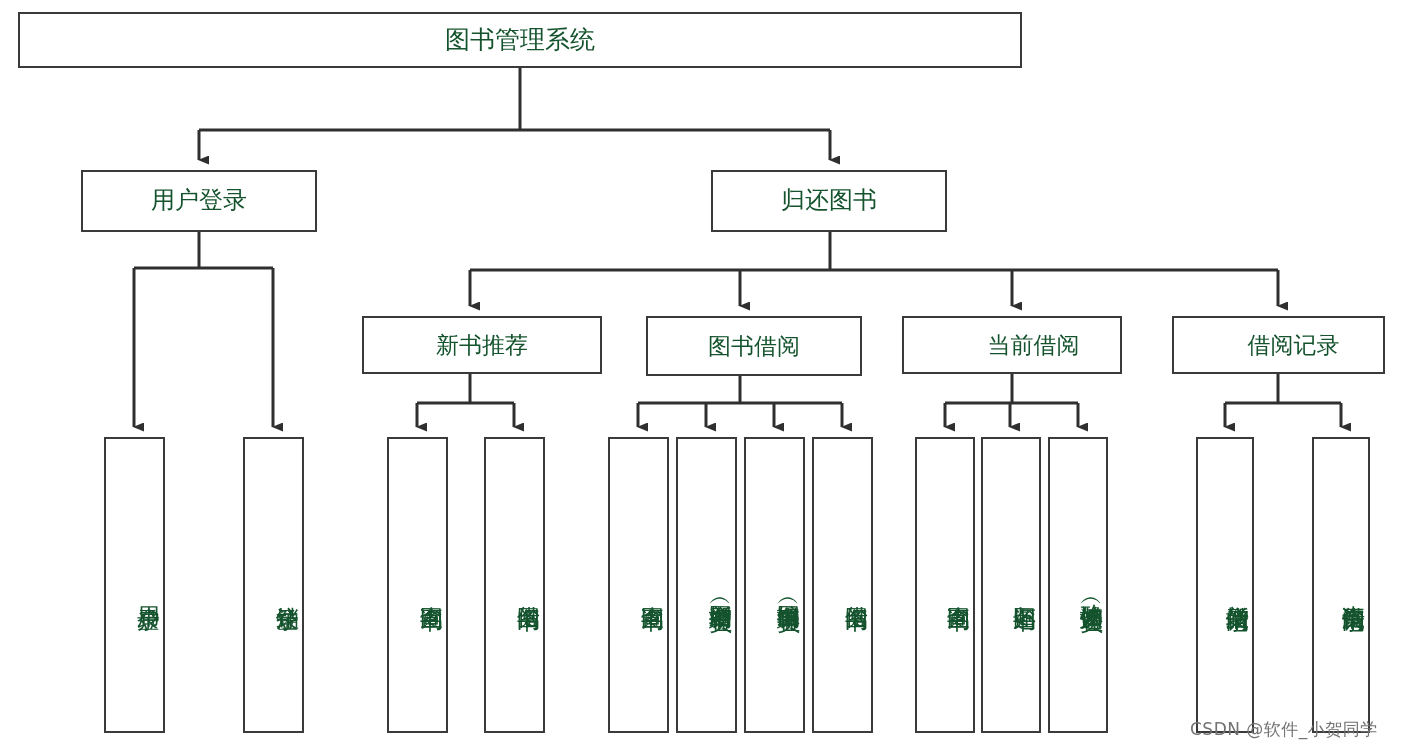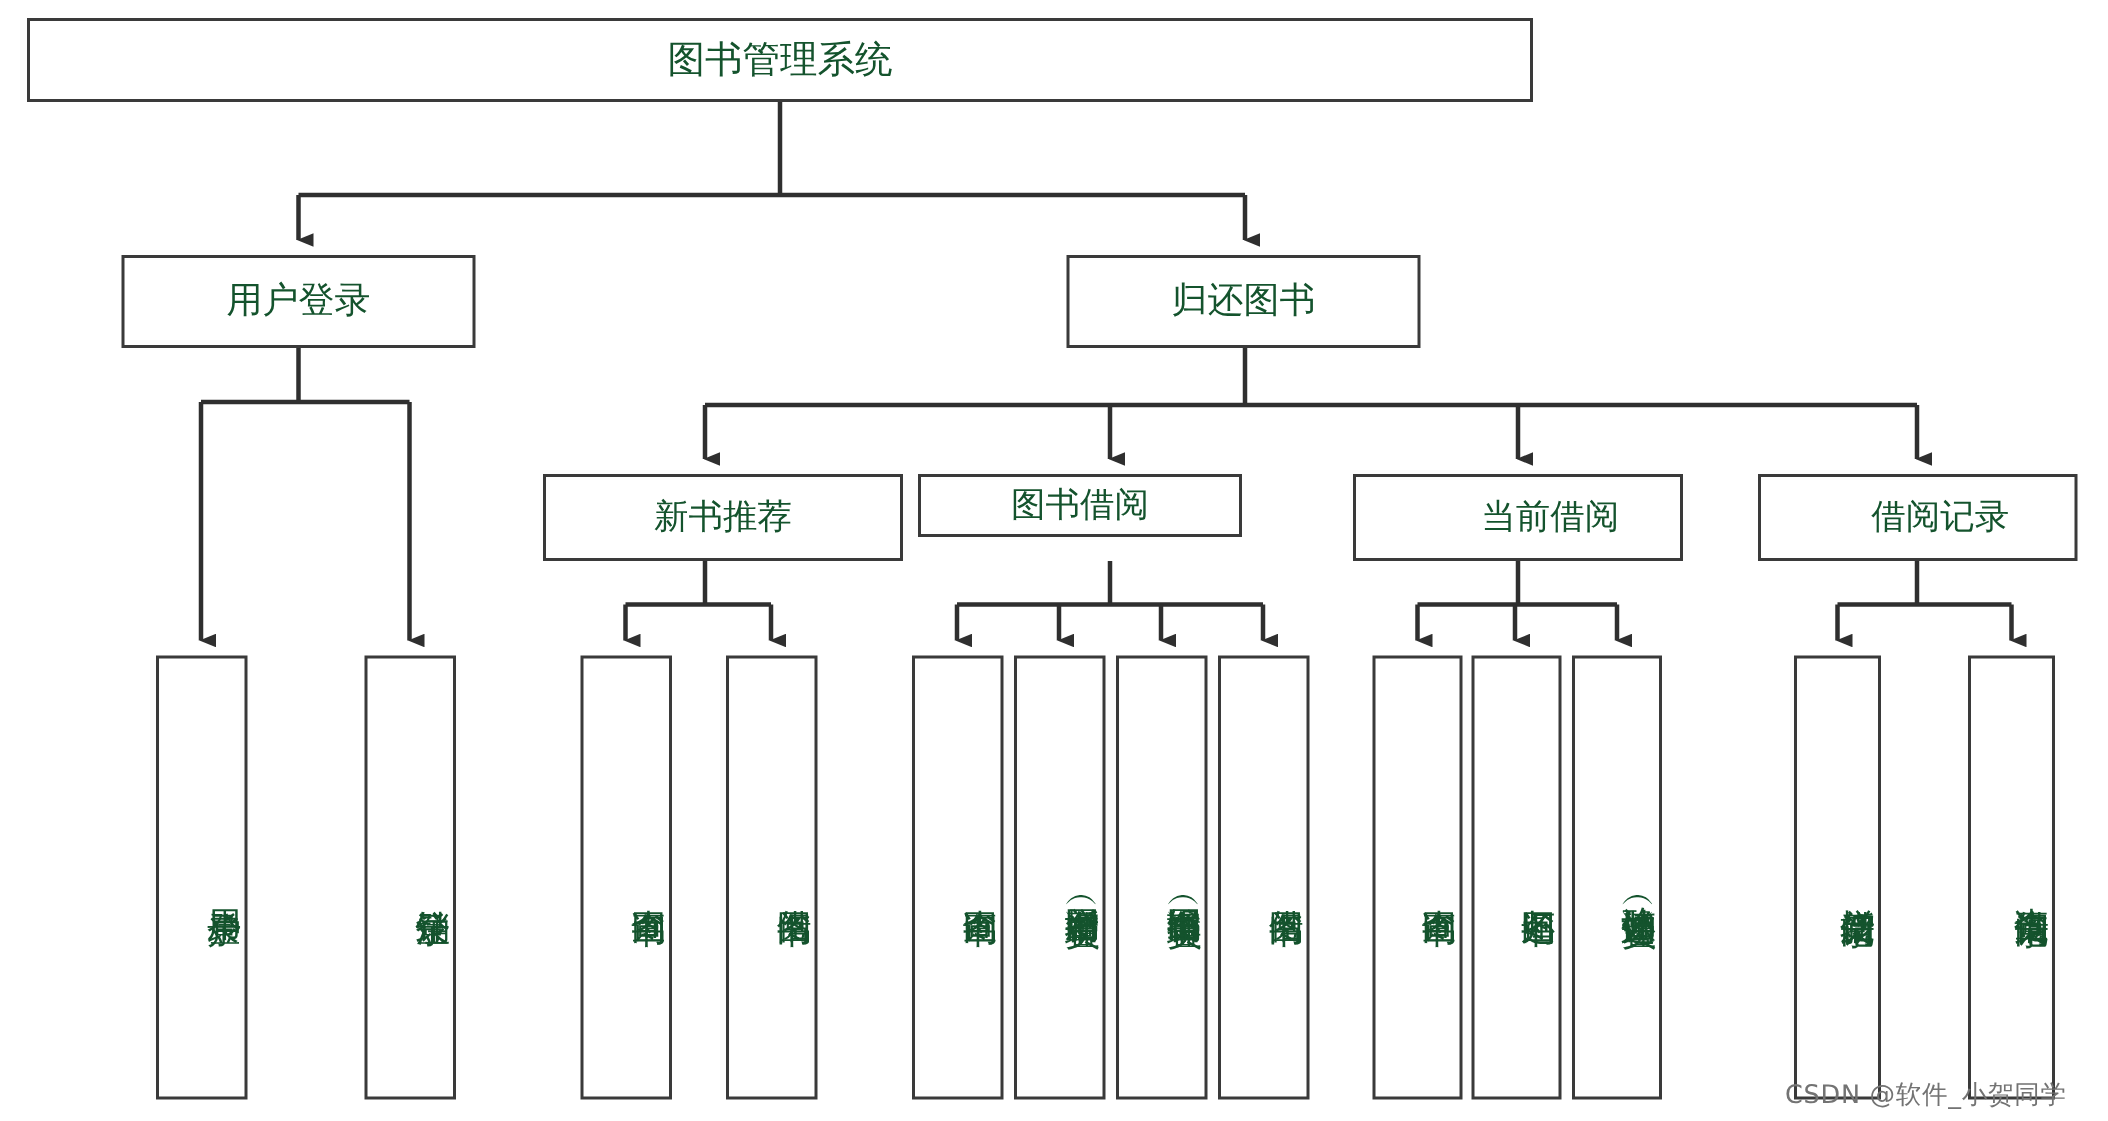--- a/index.html
+++ b/index.html
@@ -129,21 +129,21 @@
   <div class="node horiz lvl1" style="left:81px; top:170px; width:236px; height:62px;">
     <span class="node-label">用户登录</span>
   </div>
   <div class="node horiz lvl1" style="left:711px; top:170px; width:236px; height:62px;">
     <span class="node-label">归还图书</span>
   </div>
 
   <div class="node horiz lvl2" style="left:362px; top:316px; width:240px; height:58px;">
     <span class="node-label">新书推荐</span>
   </div>
-  <div class="node horiz lvl2" style="left:612px; top:316px; width:216px; height:42px;">
+  <div class="node horiz lvl2" style="left:646px; top:316px; width:216px; height:60px;">
     <span class="node-label">图书借阅</span>
   </div>
   <div class="node horiz lvl2" style="left:902px; top:316px; width:220px; height:58px;padding-left:43px;">
     <span class="node-label">当前借阅</span>
   </div>
   <div class="node horiz lvl2" style="left:1172px; top:316px; width:213px; height:58px;padding-left:30px;">
     <span class="node-label">借阅记录</span>
   </div>
 
   <div class="node vert leaf" style="left:104px; top:437px; width:61px; height:296px;">

